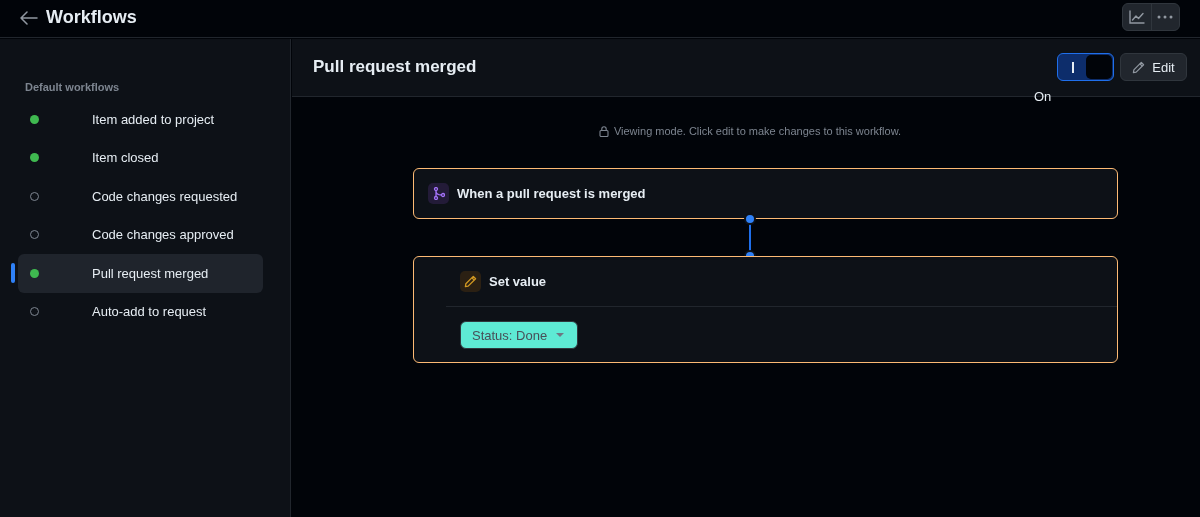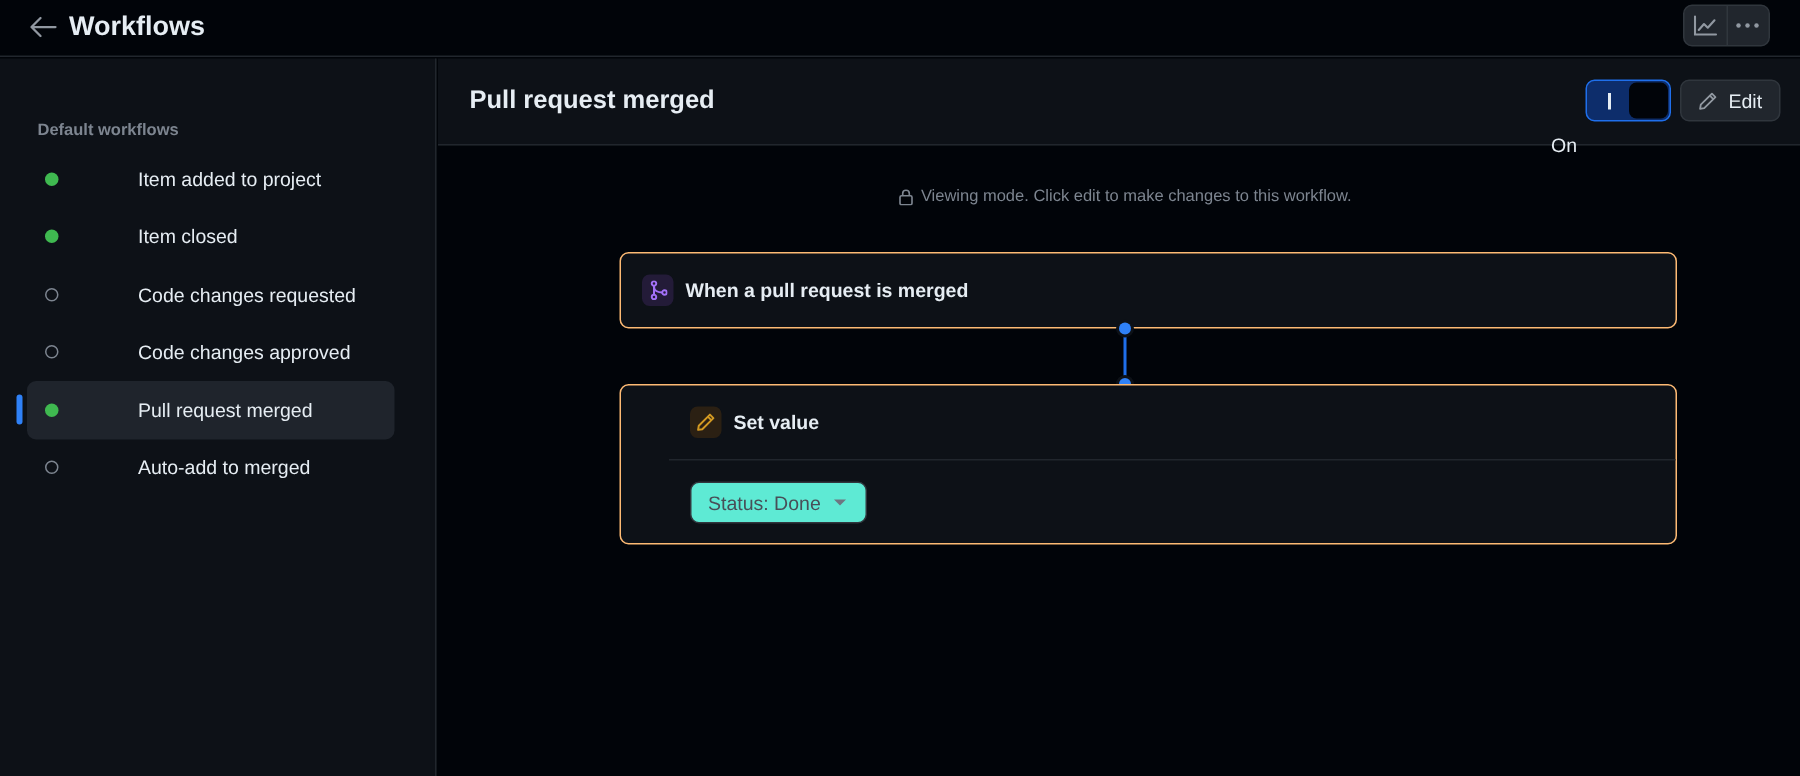--- a/index.html
+++ b/index.html
@@ -176,21 +176,21 @@
     <div class="wf-item">
       <span class="dot off"></span>
       <span class="wf-label">Code changes approved</span>
     </div>
     <div class="wf-item active">
       <span class="dot on"></span>
       <span class="wf-label">Pull request merged</span>
     </div>
     <div class="wf-item">
       <span class="dot off"></span>
-      <span class="wf-label">Auto-add to merged</span>
+      <span class="wf-label">Auto-add to request</span>
     </div>
   </div>
 </div>
 
 <div class="main-header">
   <div class="main-title">Pull request merged</div>
   <div class="on-label">On</div>
   <div class="toggle">
     <span class="on-bar"></span>
     <span class="knob"></span>

